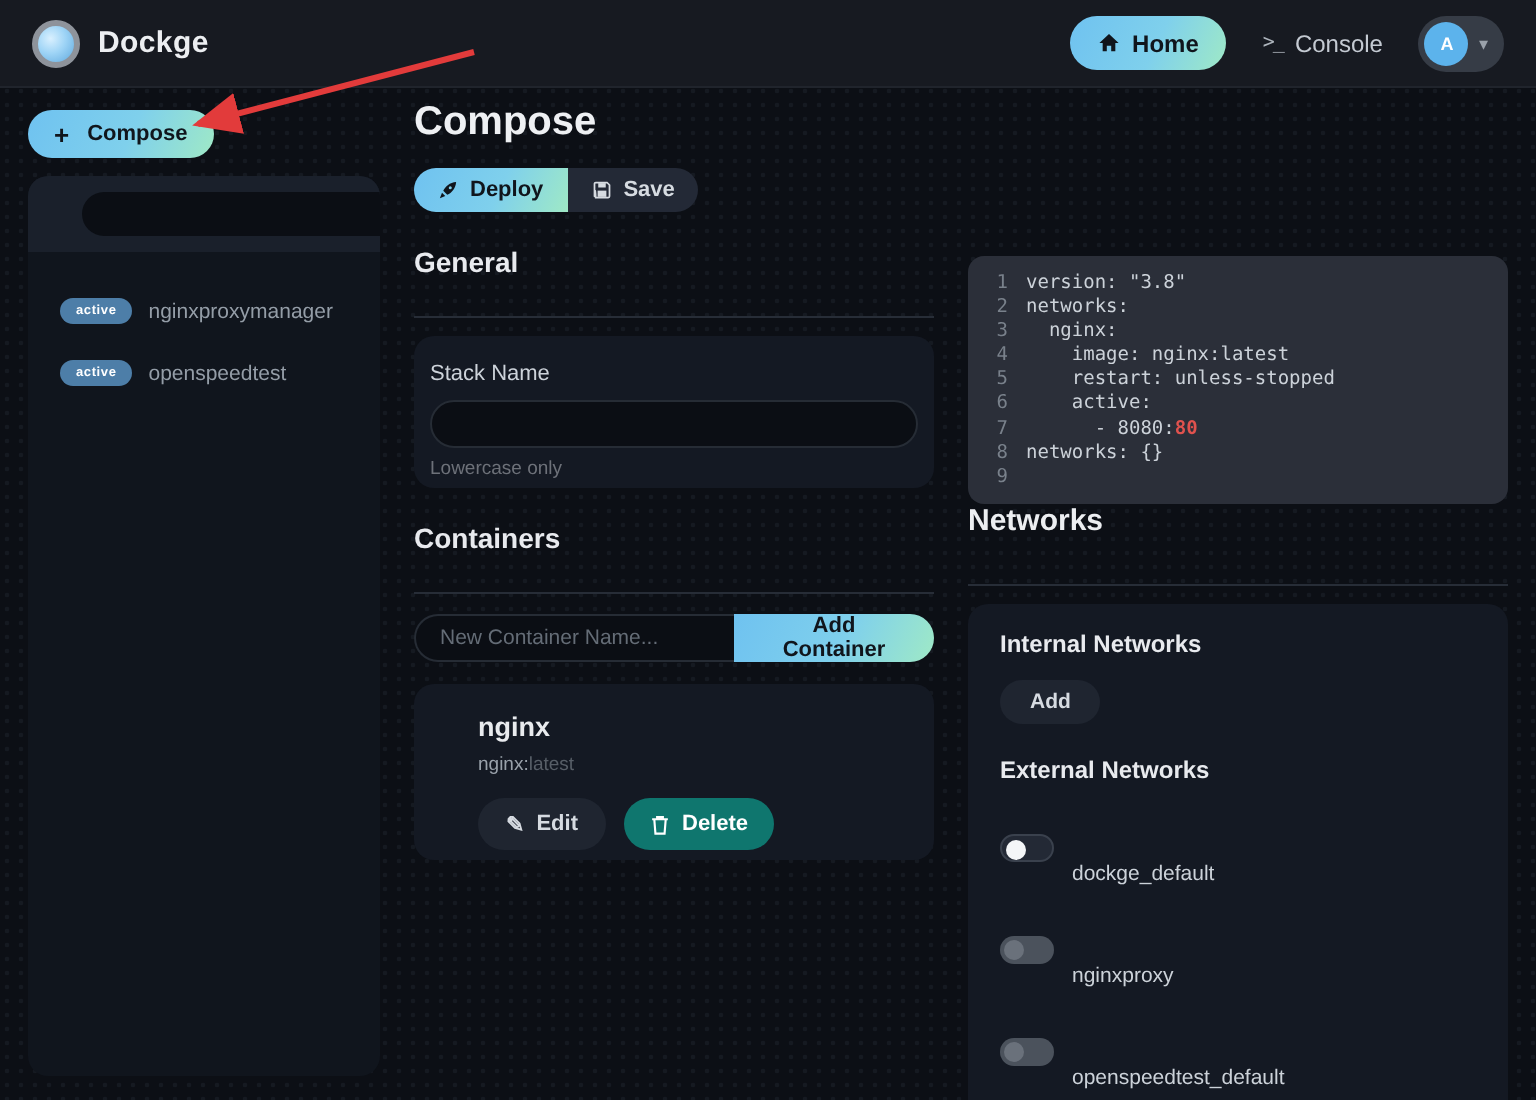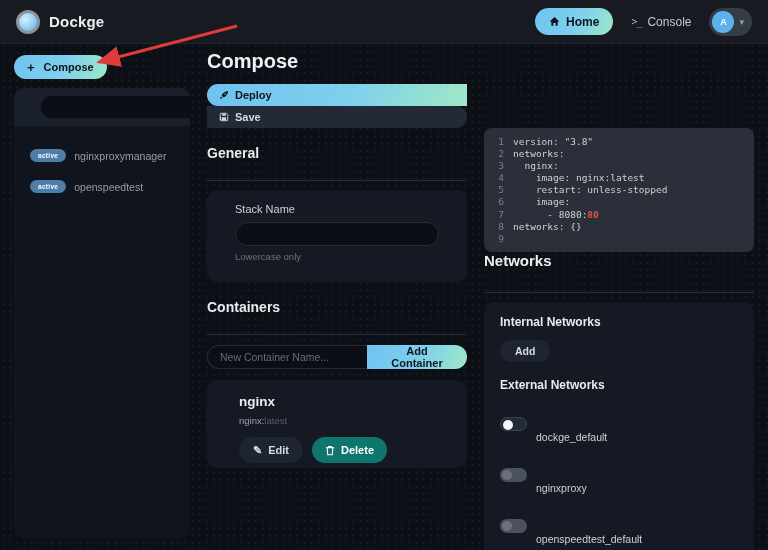--- a/index.html
+++ b/index.html
@@ -63,31 +63,31 @@
   .stack-list { padding:14px 0; }
   .stack-item { display:flex; align-items:center; gap:8px; padding:9px 16px; cursor:pointer; }
   .badge {
     background:#4d7ea8; color:#fff; font-size:6.5px; font-weight:700;
     padding:3px 8px; border-radius:8px; letter-spacing:.3px;
   }
   .stack-name { color:#949da7; font-size:10.5px; }
 
   .main-col { position:absolute; left:207px; top:50px; width:260px; }
   .page-title { font-size:20px; font-weight:700; color:#eef0f3; }
-  .btn-group { margin-top:11px; display:flex;flex-direction:column; }
+  .btn-group { margin-top:11px; display:flex; }
   .deploy-btn { height:22px; padding:0 12px; border-radius:12px 0 0 12px; font-size:11px; }
   .save-btn { height:22px; padding:0 12px; border-radius:0 12px 12px 0; font-size:11px; background:#232936; color:#d6dbe1; font-weight:700;text-align:center; }
   .save-btn svg, .deploy-btn svg { width:10px; height:10px; }
 
   .section-h {
     margin-top:17px; font-size:14px; font-weight:700; color:#e8eaee;
     border-bottom:1px solid #272d37; padding-bottom:19px;
   }
   .card { background:#141923; border-radius:10px; }
-  .general-card { margin-top:9px; padding:13px 28px 11px; height:92px; }
+  .general-card { margin-top:9px; padding:13px 8px 11px; height:76px; }
   .field-label { font-size:11px; color:#cdd3da; display:block; }
   .pill-input {
     margin-top:7px; width:100%; height:24px; border-radius:12px;
     background:#0b0e14; border:1px solid #262c35; outline:none; color:#d6dbe1;
     font-size:11px; padding:0 12px; display:block;
   }
   .hint { margin-top:5px; font-size:9.5px; color:#6d7179; }
 
   .add-row { margin-top:10px; display:flex; }
   .add-row input {
@@ -264,21 +264,21 @@
     <div class="cl">
         <span class="ln">4</span>
         <span class="ct">    image: nginx:latest</span>
       </div>
     <div class="cl">
         <span class="ln">5</span>
         <span class="ct">    restart: unless-stopped</span>
       </div>
     <div class="cl">
         <span class="ln">6</span>
-        <span class="ct">    image:</span>
+        <span class="ct">    active:</span>
       </div>
     <div class="cl">
         <span class="ln">7</span>
         <span class="ct">      - 8080:</span>
         <span class="ct hl">80</span>
       </div>
     <div class="cl">
         <span class="ln">8</span>
         <span class="ct">networks: {}</span>
       </div>

